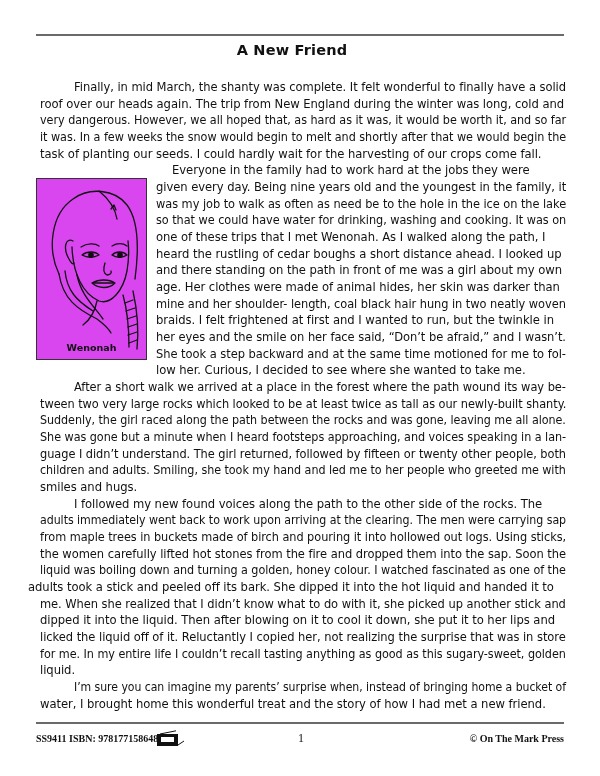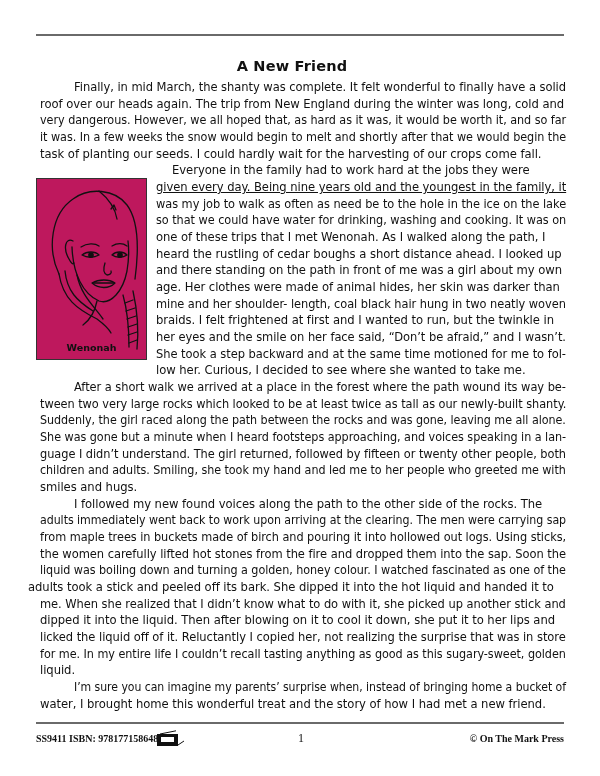--- a/index.html
+++ b/index.html
@@ -1,25 +1,25 @@
 <!DOCTYPE html>
 <html><head>
 <meta charset="utf-8">
 <style>
   html, body { margin: 0; padding: 0; background: #ffffff; }
   body { width: 600px; height: 776px; position: relative; overflow: hidden; color: #111; }
   .rule { position: absolute; left: 36px; width: 528px; height: 2px; background: #6a6a6a; }
   .rule.top { top: 34px; }
   .rule.bottom { top: 722px; height: 1.5px; }
-  .title { position: absolute; top: 58px; left: 0; width: 584px; text-align: center;
+  .title { position: absolute; top: 42px; left: 0; width: 584px; text-align: center;
     font-family: "DejaVu Sans", sans-serif; font-weight: bold; font-size: 14.5px; letter-spacing: 0.2px; }
   .line { position: absolute; white-space: nowrap;
     font-family: "DejaVu Sans", sans-serif; font-size: 11.6px; letter-spacing: -0.05px; line-height: 14px; }
   .portrait { position: absolute; left: 36px; top: 178px; width: 111px; height: 182px;
-    border: 1.3px solid #333; box-sizing: border-box; background: #be185d; }
+    border: 1.3px solid #333; box-sizing: border-box; background: #d946ef; }
   .portrait svg { position: absolute; left: 0; top: 0; }
   .caption { position: absolute; left: 0; width: 100%; bottom: 6px; text-align: center;
     font-family: "DejaVu Sans", sans-serif; font-weight: bold; font-size: 9.5px; }
   .footer { position: absolute; top: 733px; font-family: "Liberation Serif", serif; font-weight: bold; font-size: 10px; }
   .footer-page { position: absolute; top: 731px; left: 298px; font-family: "Liberation Serif", serif; font-size: 12px; }
   .footer-icon { position: absolute; left: 156px; top: 730px; }
 </style>
 </head>
 <body>
 
@@ -27,21 +27,21 @@
 
 <div class="title">A New Friend</div>
 
 <div id="body-text">
     <div class="line" style="left: 74px; top: 80px; transform-origin: left top; transform: scaleX(0.993);">Finally, in mid March, the shanty was complete.  It felt wonderful to finally have a solid</div>
     <div class="line" style="left: 40px; top: 97px; text-align: right;">roof over our heads again.  The trip from New England during the winter was long, cold and</div>
     <div class="line" style="left: 40px; top: 113px; transform-origin: left top; transform: scaleX(0.968);">very dangerous.  However, we all hoped that, as hard as it was, it would be worth it, and so far</div>
     <div class="line" style="left: 40px; top: 130px; transform-origin: left top; transform: scaleX(0.968);">it was.  In a few weeks the snow would begin to melt and shortly after that we would begin the</div>
     <div class="line" style="left: 40px; top: 147px;">task of planting our seeds.  I could hardly wait for the harvesting of our crops come fall.</div>
     <div class="line" style="left: 172px; top: 163px;">Everyone in the family had to work hard at the jobs they were</div>
-    <div class="line" style="left: 156px; top: 180px; transform-origin: left top; transform: scaleX(0.997); text-decoration: underline;">given every day.  Being nine years old and the youngest in the family, it</div>
+    <div class="line" style="left: 156px; top: 180px; transform-origin: left top; transform: scaleX(0.997);">given every day.  Being nine years old and the youngest in the family, it</div>
     <div class="line" style="left: 156px; top: 197px; transform-origin: left top; transform: scaleX(0.981);">was my job to walk as often as need be to the hole in the ice on the lake</div>
     <div class="line" style="left: 156px; top: 213px; transform-origin: left top; transform: scaleX(0.974);">so that we could have water for drinking, washing and cooking.  It was on</div>
     <div class="line" style="left: 156px; top: 230px;">one of these trips that I met Wenonah.  As I walked along the path, I</div>
     <div class="line" style="left: 156px; top: 247px;">heard the rustling of cedar boughs a short distance ahead.  I looked up</div>
     <div class="line" style="left: 156px; top: 263px;">and there standing on the path in front of me was a girl about my own</div>
     <div class="line" style="left: 156px; top: 280px;">age.  Her clothes were made of animal hides, her skin was darker than</div>
     <div class="line" style="left: 156px; top: 297px; transform-origin: left top; transform: scaleX(0.982);">mine and her shoulder- length, coal black hair hung in two neatly woven</div>
     <div class="line" style="left: 156px; top: 313px;">braids.  I felt frightened at first and I wanted to run, but the twinkle in</div>
     <div class="line" style="left: 156px; top: 330px; transform-origin: left top; transform: scaleX(0.99);">her eyes and the smile on her face said, “Don’t be afraid,” and I wasn’t.</div>
     <div class="line" style="left: 156px; top: 347px; transform-origin: left top; transform: scaleX(0.991);">She took a step backward and at the same time motioned for me to fol-</div>

